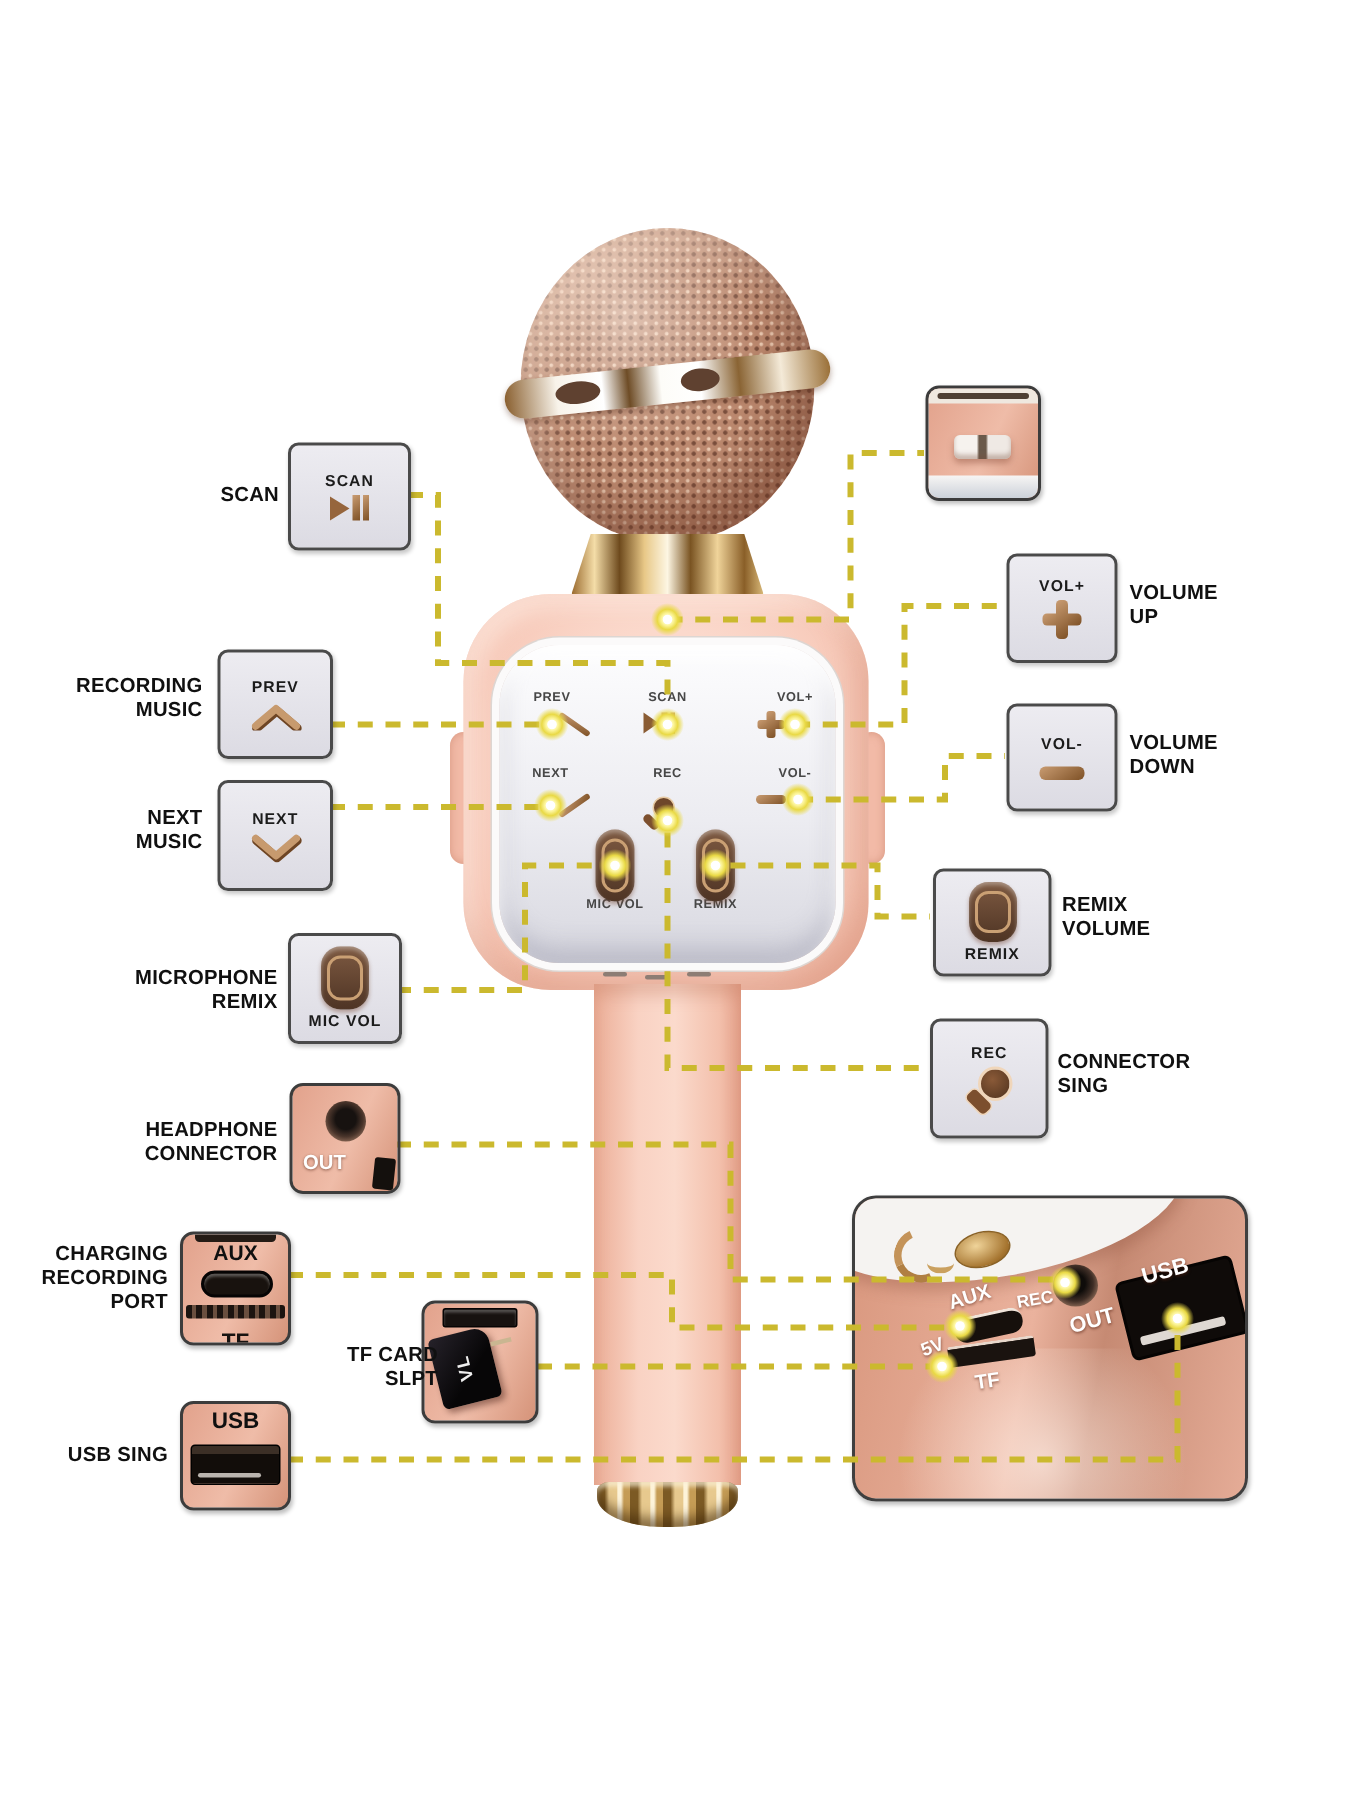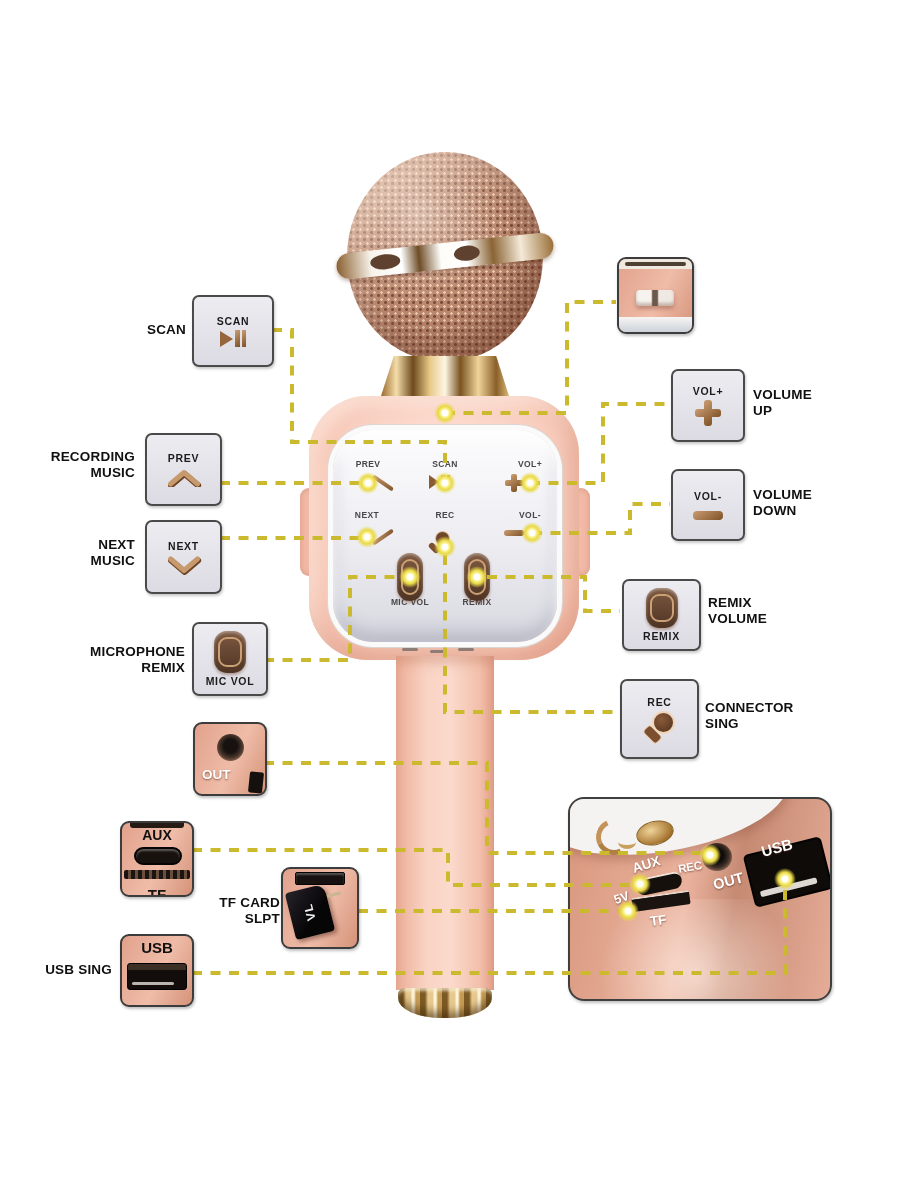--- a/index.html
+++ b/index.html
@@ -321,21 +321,26 @@
   <div class="lbl" style="left:753px;top:387px;width:110px">VOLUME
 UP</div>
   <div class="lbl" style="left:753px;top:487px;width:110px">VOLUME
 DOWN</div>
   <div class="lbl r" style="left:18px;top:449px;width:117px">RECORDING
 MUSIC</div>
   <div class="lbl r" style="left:18px;top:537px;width:117px">NEXT
 MUSIC</div>
   <div class="lbl r" style="left:38px;top:644px;width:147px">MICROPHONE
 REMIX</div>
-  <div class="lbl r" style="left:188px;top:895px;width:92px">TF CARD
+  <div class="lbl r" style="left:38px;top:745px;width:147px">HEADPHONE
+CONNECTOR</div>
+  <div class="lbl r" style="left:8px;top:828px;width:104px">CHARGING
+RECORDING
+PORT</div>
+  <div class="lbl r" style="left:200px;top:895px;width:92px">TF CARD
 SLPT</div>
   <div class="lbl r" style="left:8px;top:962px;width:104px">USB SING</div>
   <div class="lbl" style="left:708px;top:595px;width:110px">REMIX
 VOLUME</div>
   <div class="lbl" style="left:705px;top:700px;width:110px">CONNECTOR
 SING</div>
 
 </div>
 
 </body></html>

